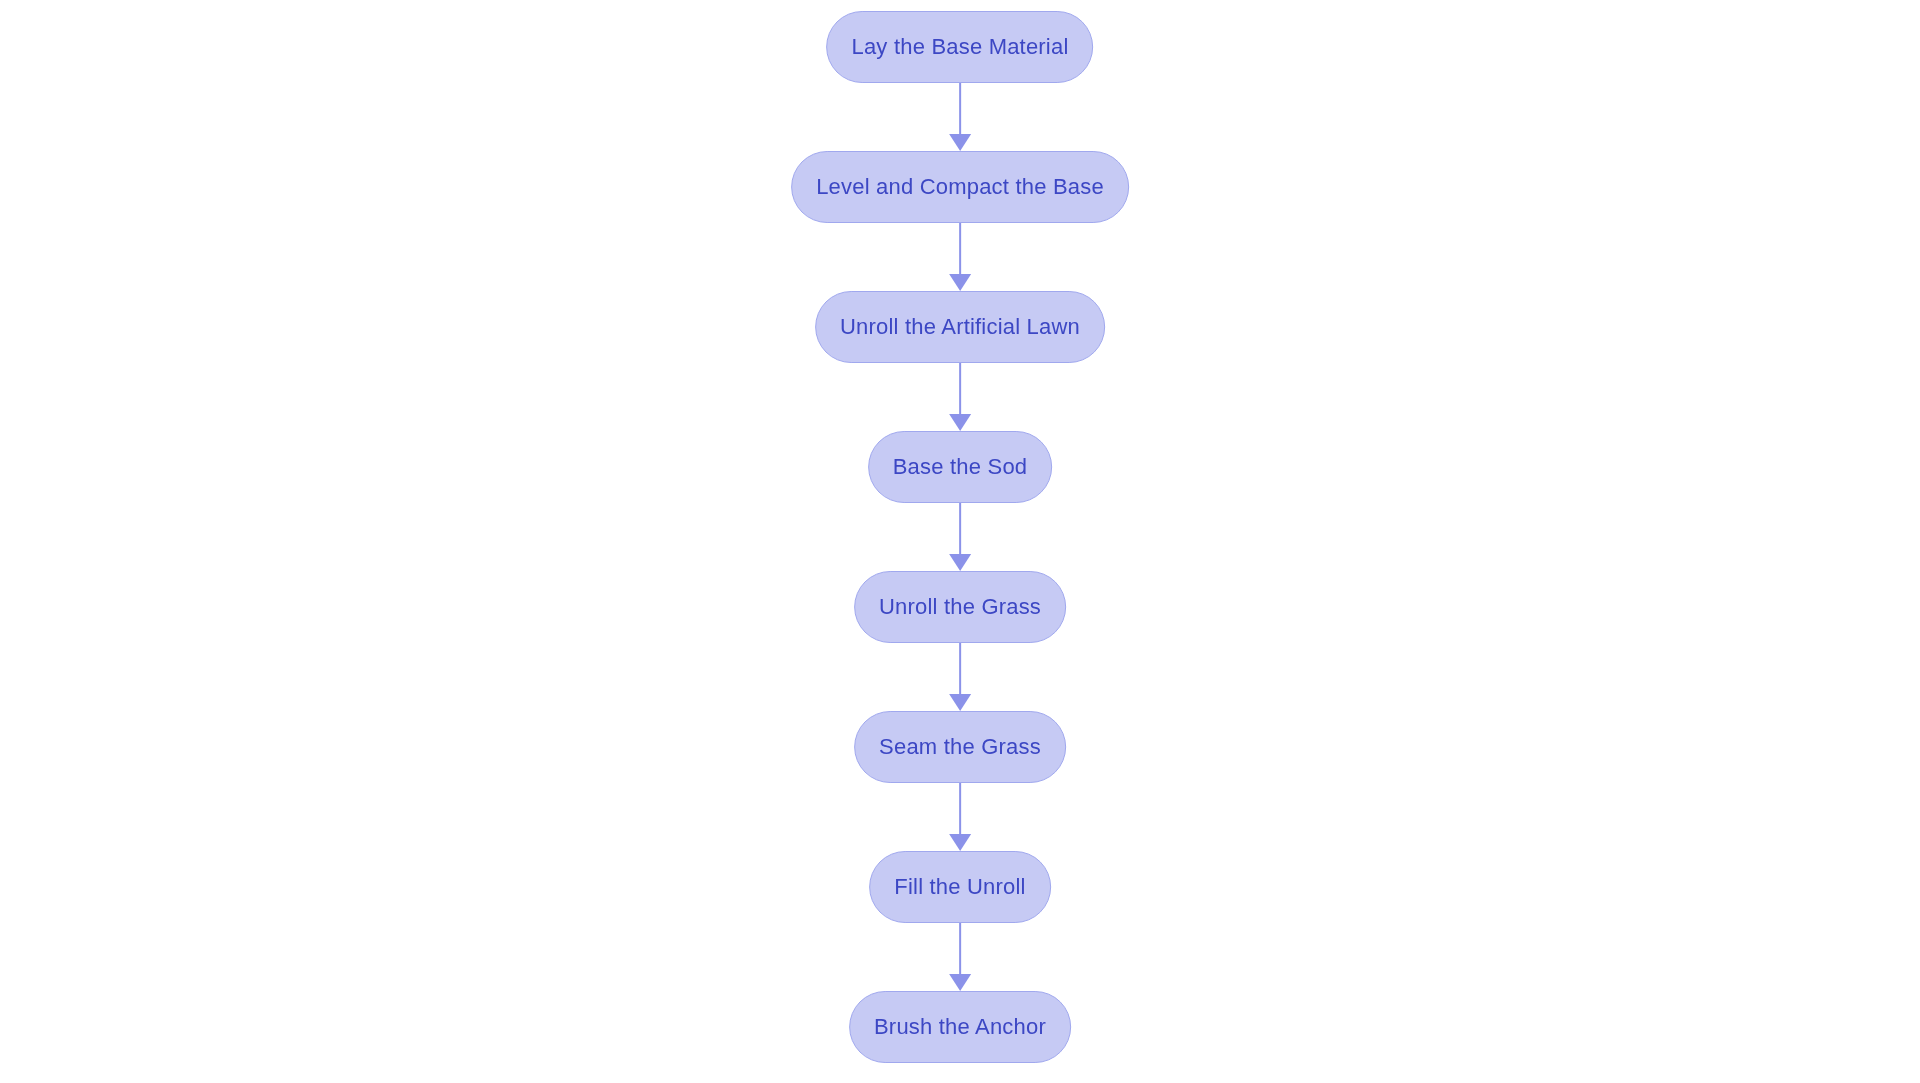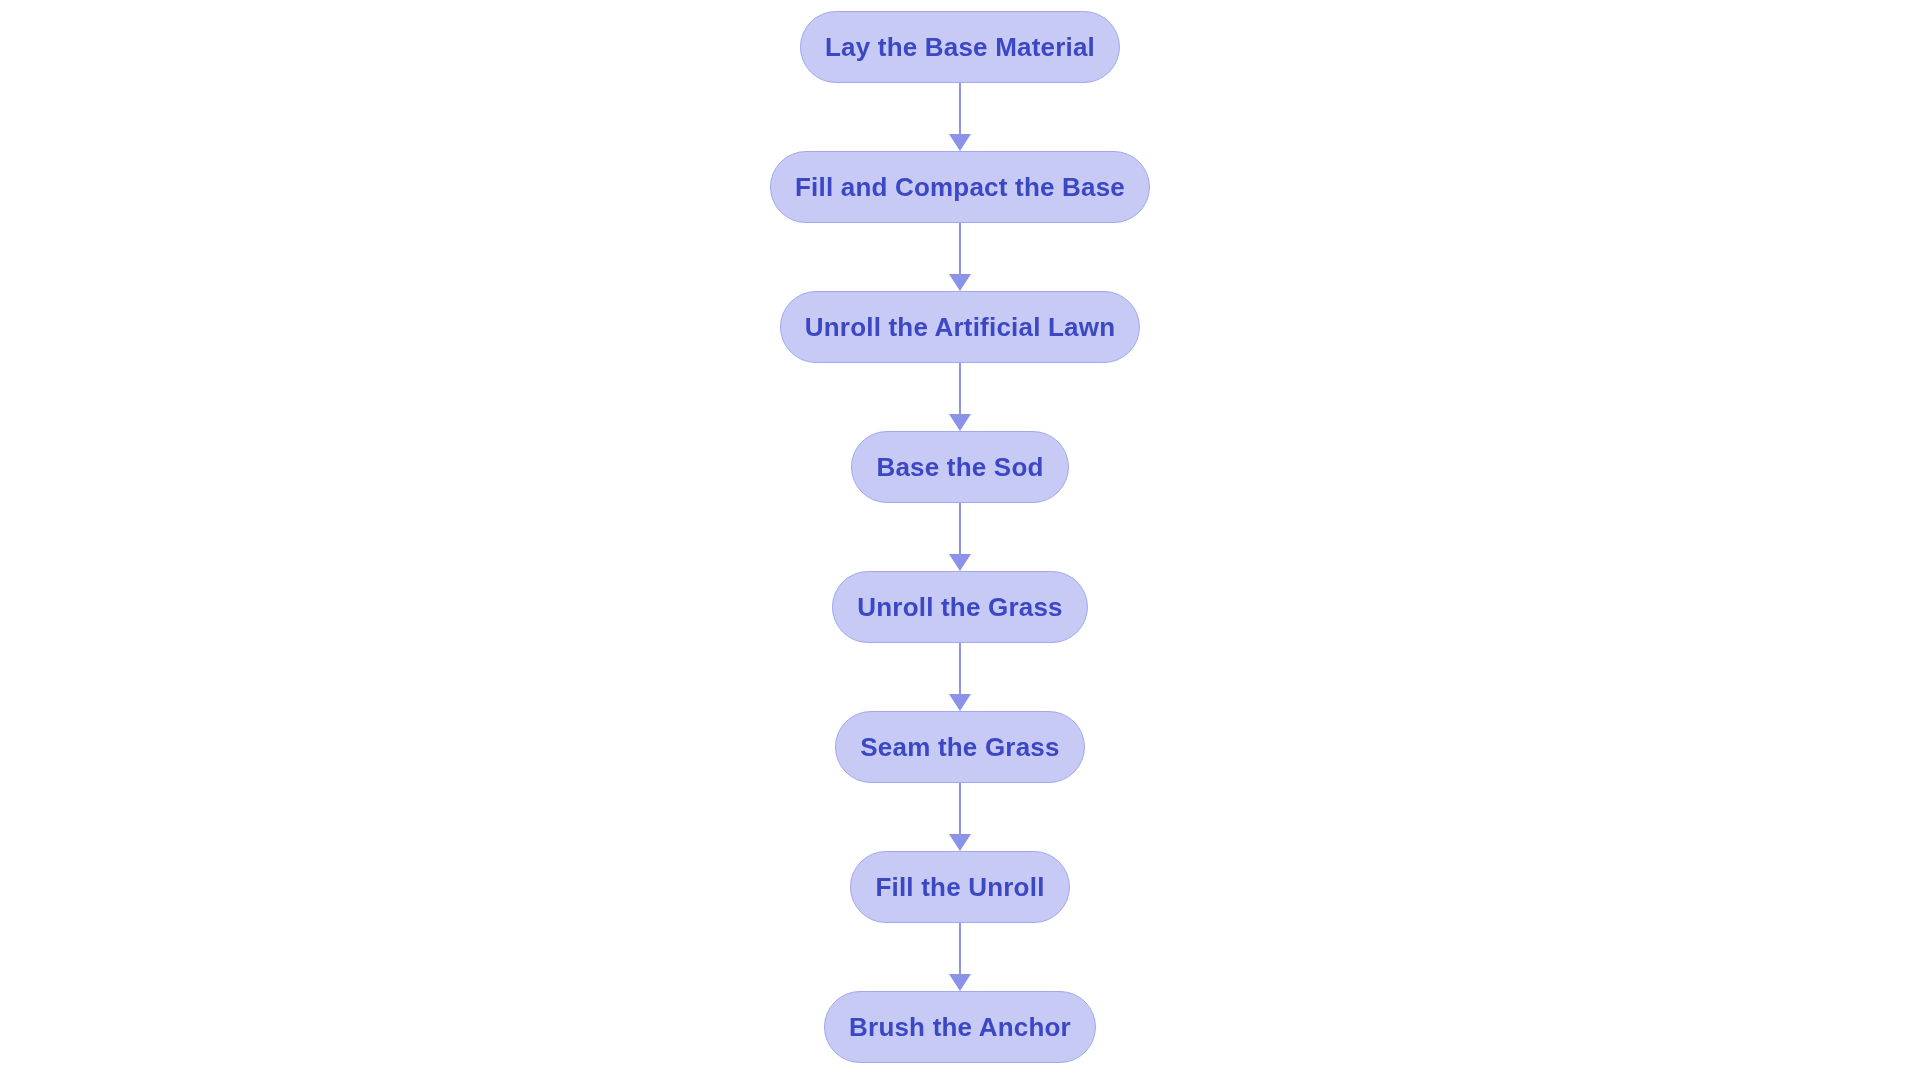--- a/index.html
+++ b/index.html
@@ -27,22 +27,22 @@
     padding: 0 24px;
     border-radius: 36px;
     background: var(--node-fill, #c6caf4);
     border: 1.8px solid var(--node-border, #a0a8ee);
     display: flex;
     align-items: center;
     justify-content: center;
   }
   .node-label {
     color: var(--node-text, #3c47c4);
-    font-size: 26px;
-    font-weight: 700;
+    font-size: 22px;
+    font-weight: 400;
     letter-spacing: 0.2px;
     white-space: nowrap;
   }
   .arrow {
     height: 68px;
     display: flex;
     flex-direction: column;
     align-items: center;
   }
   .arrow-line {
@@ -68,21 +68,21 @@
       <span class="node-label">Lay the Base Material</span>
     </div>
     <div class="arrow">
       <div class="arrow-line"></div>
       <div class="arrow-head"></div>
     </div>
   </div>
 
   <div class="step" style="display:contents">
     <div class="node">
-      <span class="node-label">Fill and Compact the Base</span>
+      <span class="node-label">Level and Compact the Base</span>
     </div>
     <div class="arrow">
       <div class="arrow-line"></div>
       <div class="arrow-head"></div>
     </div>
   </div>
 
   <div class="step" style="display:contents">
     <div class="node">
       <span class="node-label">Unroll the Artificial Lawn</span>

